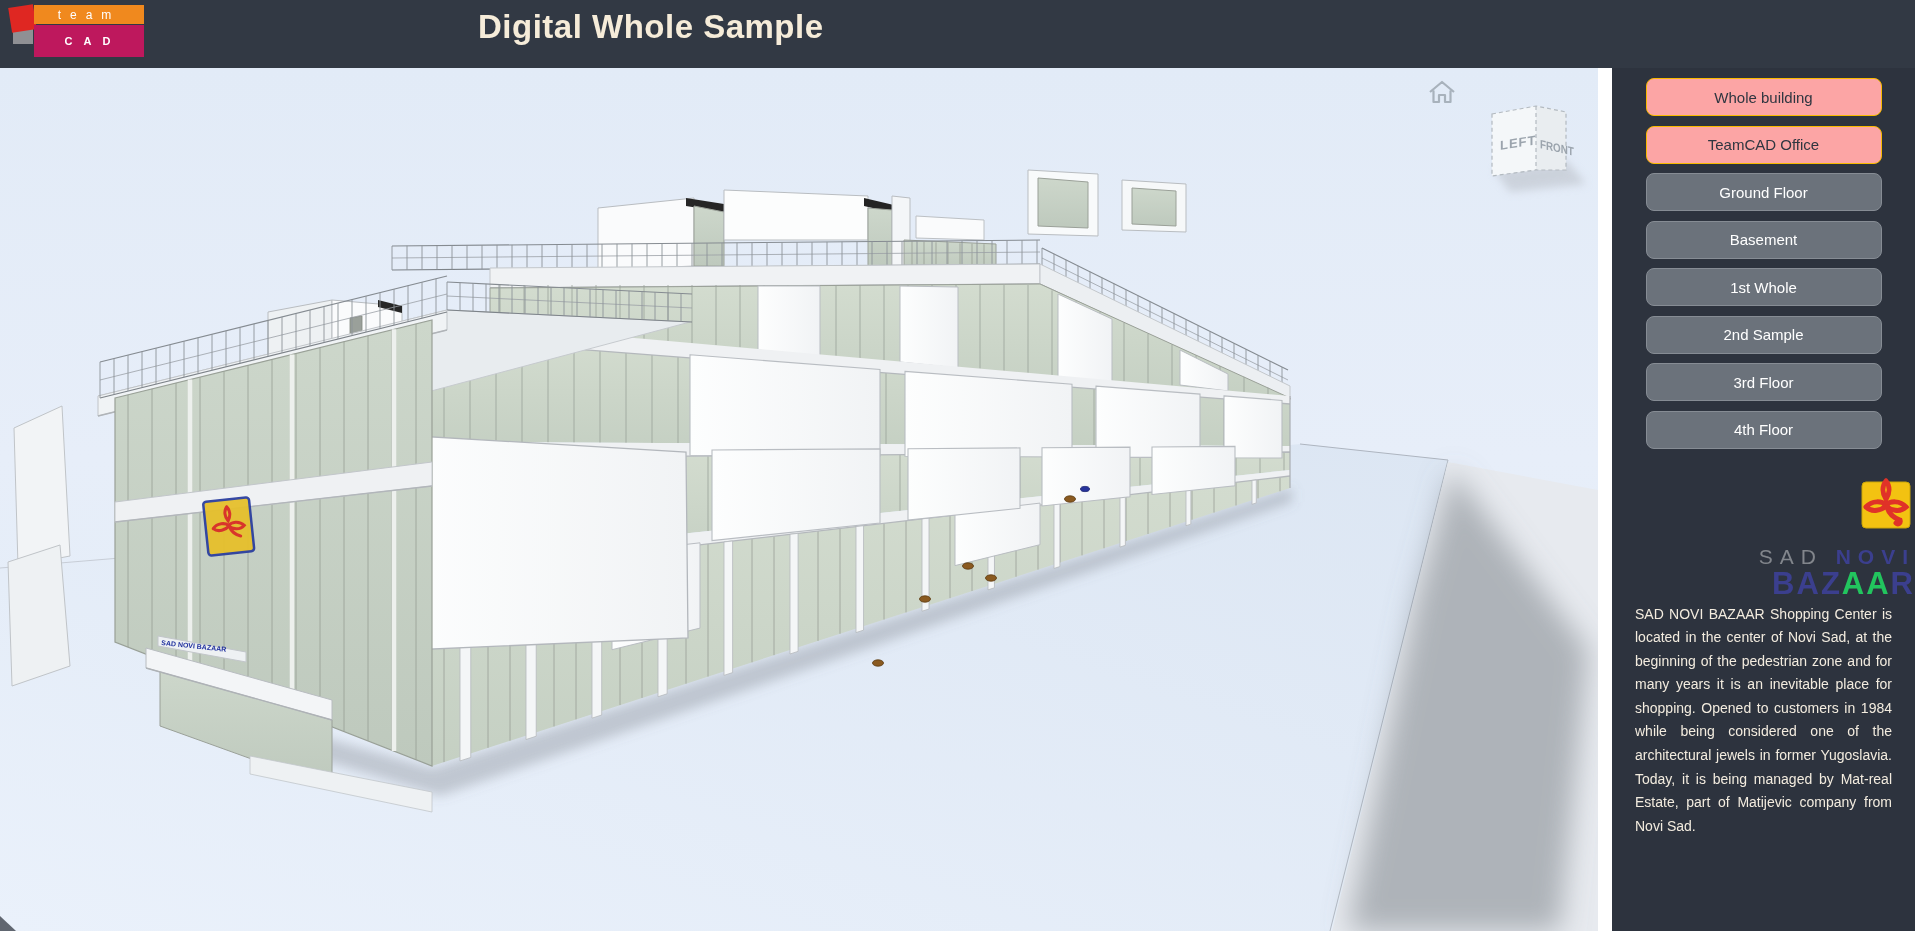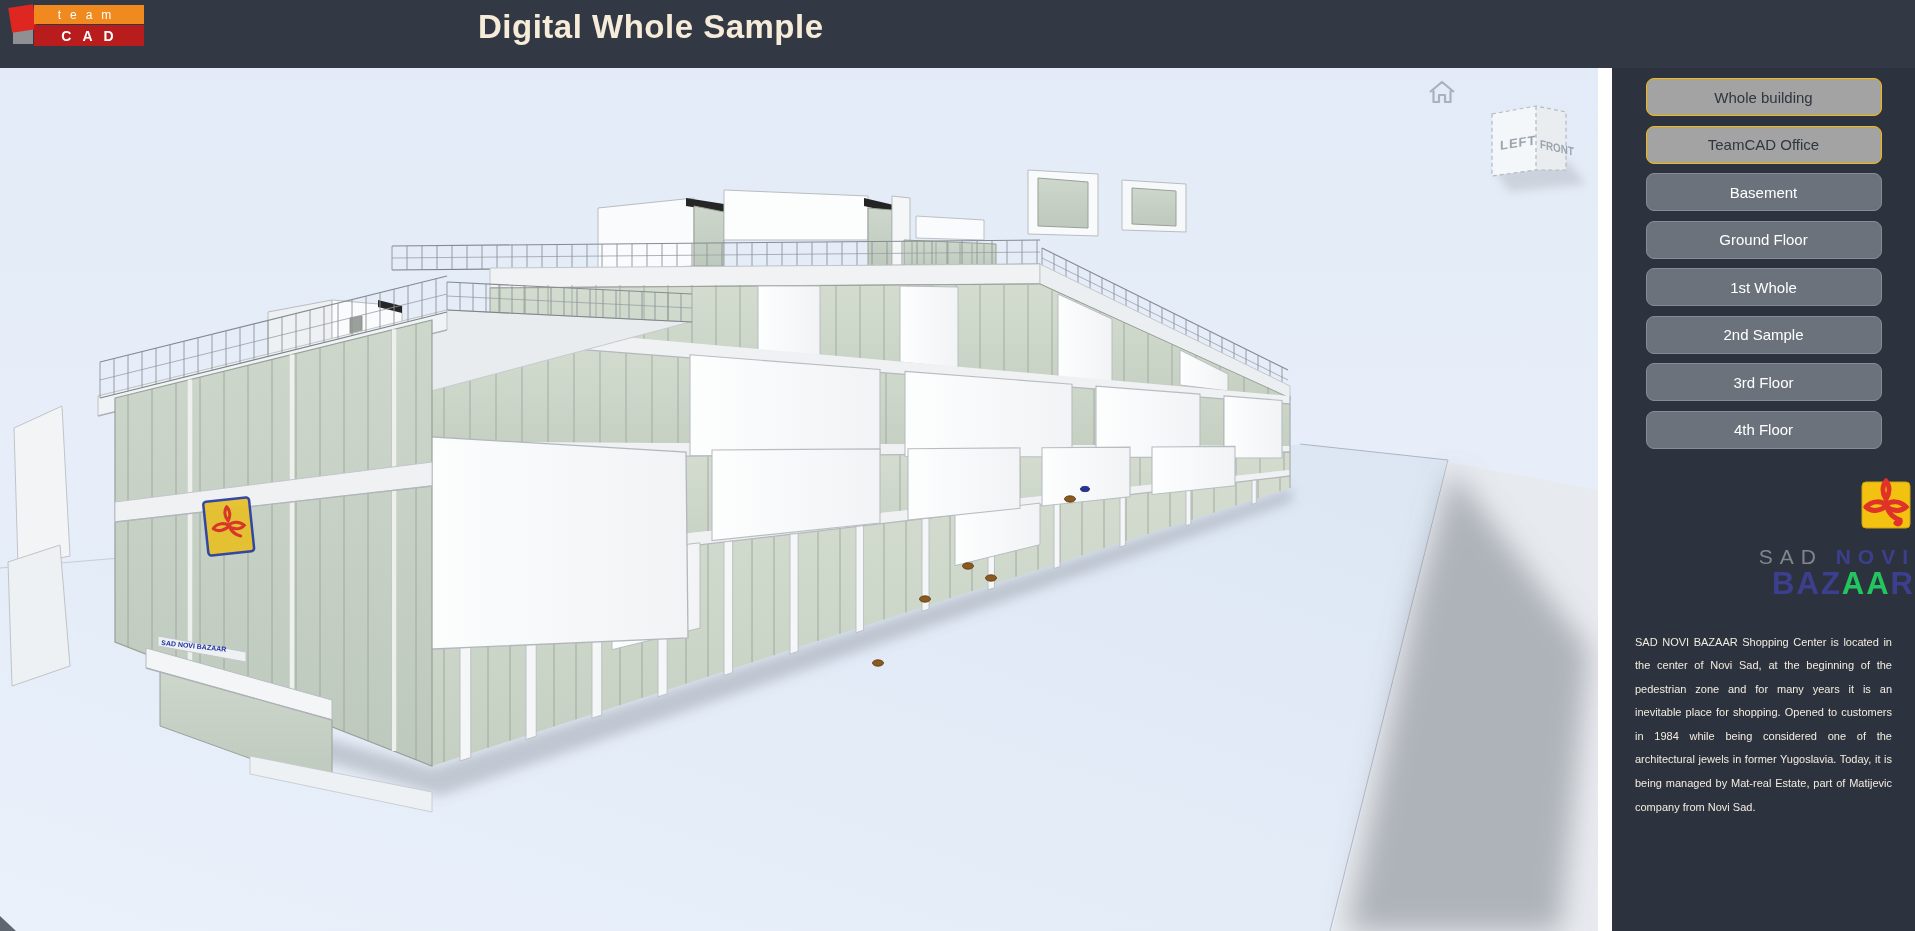--- a/index.html
+++ b/index.html
@@ -6,41 +6,41 @@
   body{width:1915px;height:931px;overflow:hidden;position:relative;
        font-family:"Liberation Sans",sans-serif;background:#fff;}
   
   .hdr{position:absolute;left:0;top:0;width:1915px;height:68px;background:#323944;z-index:30;}
   .logo{position:absolute;left:8px;top:5px;width:140px;height:42px;cursor:pointer;}
   .logo-red{position:absolute;left:2px;top:1px;width:25px;height:25px;background:#df2722;transform:rotate(-9deg);}
   .logo-graysq{position:absolute;left:5px;top:24px;width:20px;height:15px;background:#8f9094;}
   .logo-rows{position:absolute;left:26px;top:0;}
   .logo-team{width:110px;height:19px;background:#f0891e;color:#fff;font-size:12px;letter-spacing:9px;
              display:flex;align-items:center;justify-content:center;box-sizing:border-box;}
-  .logo-cad{width:110px;height:21px;background:#b91c1c;color:#fff;font-size:14px;font-weight:bold;letter-spacing:11px;
+  .logo-cad{width:110px;height:32px;background:#be185d;color:#fff;font-size:11px;font-weight:bold;letter-spacing:11px;
             display:flex;align-items:center;justify-content:center;padding-left:8px;box-sizing:border-box;margin-top:1px;}
   .title{position:absolute;left:478px;top:8px;margin:0;font-size:33px;font-weight:600;color:#f6ecd9;letter-spacing:.5px;}
   
   .vp{position:absolute;left:0;top:68px;width:1598px;height:863px;overflow:hidden;
       background:linear-gradient(180deg,#e2ebf7 0%,#e7eef9 45%,#e4edf8 72%,#e9f1fb 100%);}
   .vp svg.scene{position:absolute;left:0;top:0;}
   .gutter{position:absolute;left:1598px;top:68px;width:14px;height:863px;background:#ffffff;}
   
   .sidebar{position:absolute;left:1612px;top:68px;width:303px;height:863px;background:#2d333e;overflow:hidden;}
   .side-buttons{padding-top:10px;}
   .side-btn{display:block;width:236px;height:38px;margin:0 auto 9.5px auto;border-radius:8px;border:1px solid transparent;
             font-family:"Liberation Sans",sans-serif;font-size:15px;cursor:pointer;}
-  .side-btn.accent{background:#a3a3a3;color:#2f3640;border-color:#f8ba00;}
+  .side-btn.accent{background:#fca5a5;color:#2f3640;border-color:#f8ba00;}
   .side-btn.gray{background:#6b727b;color:#ffffff;border-color:#868c94;}
   .brand{margin-top:26px;text-align:right;}
   .brand-line1{margin-top:8px;font-size:21px;letter-spacing:7px;font-weight:bold;}
   .brand-line1 .sad{color:#82868c;font-weight:normal;}
   .brand-line1 .novi{color:#3b3f8e;}
   .brand-line2{font-size:31px;font-weight:800;letter-spacing:2px;line-height:30px;}
-  .desc{color:#f3ecdf;font-size:11px;line-height:23.6px;text-align:justify;margin:32px 23px 0 23px;}
+  .desc{color:#f3ecdf;font-size:14px;line-height:23.6px;text-align:justify;margin:4px 23px 0 23px;}
 </style>
 </head>
 <body>
 
 <div class="hdr">
   <div class="logo">
     <div class="logo-graysq"></div>
     <div class="logo-red"></div>
     <div class="logo-rows">
       <div class="logo-team">team</div>
@@ -477,22 +477,22 @@
   </g>
     </svg>
 
 </div>
 <div class="gutter"></div>
 
 <aside class="sidebar">
   <div class="side-buttons" id="side-buttons">
       <button class="side-btn accent">Whole building</button>
       <button class="side-btn accent">TeamCAD Office</button>
+      <button class="side-btn gray">Ground Floor</button>
       <button class="side-btn gray">Basement</button>
-      <button class="side-btn gray">Ground Floor</button>
       <button class="side-btn gray">1st Whole</button>
       <button class="side-btn gray">2nd Sample</button>
       <button class="side-btn gray">3rd Floor</button>
       <button class="side-btn gray">4th Floor</button>
     </div>
   <div class="brand">
     <svg width="58" height="58" viewBox="0 0 58 58">
       <rect x="5" y="7" width="48" height="46" rx="4" fill="#f3c211" stroke="#caa50a" stroke-width="1"></rect>
       <g fill="none" stroke="#e03228" stroke-width="5" stroke-linecap="round">
         <path d="M29 6 C25 11 25 18 29 24 C33 18 33 11 29 6"></path>

